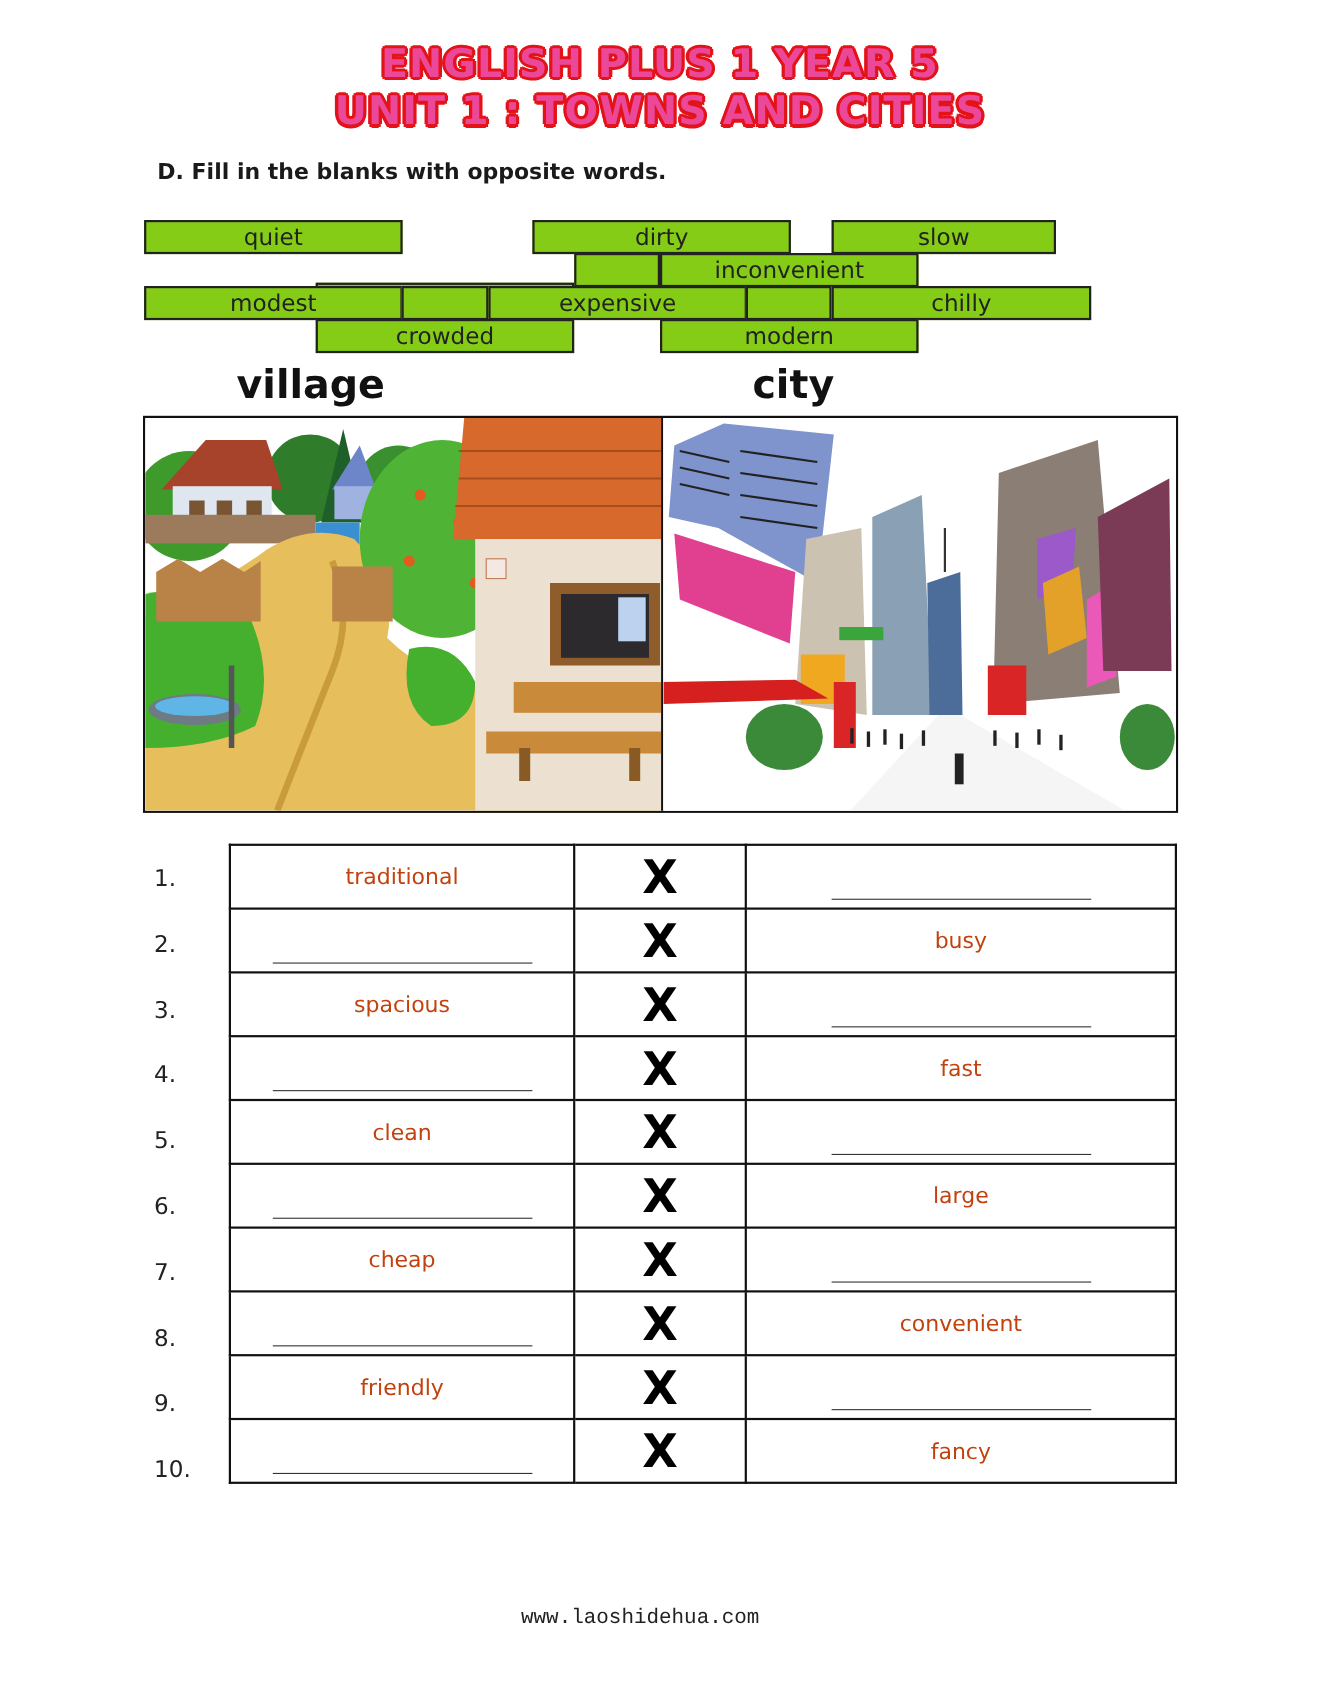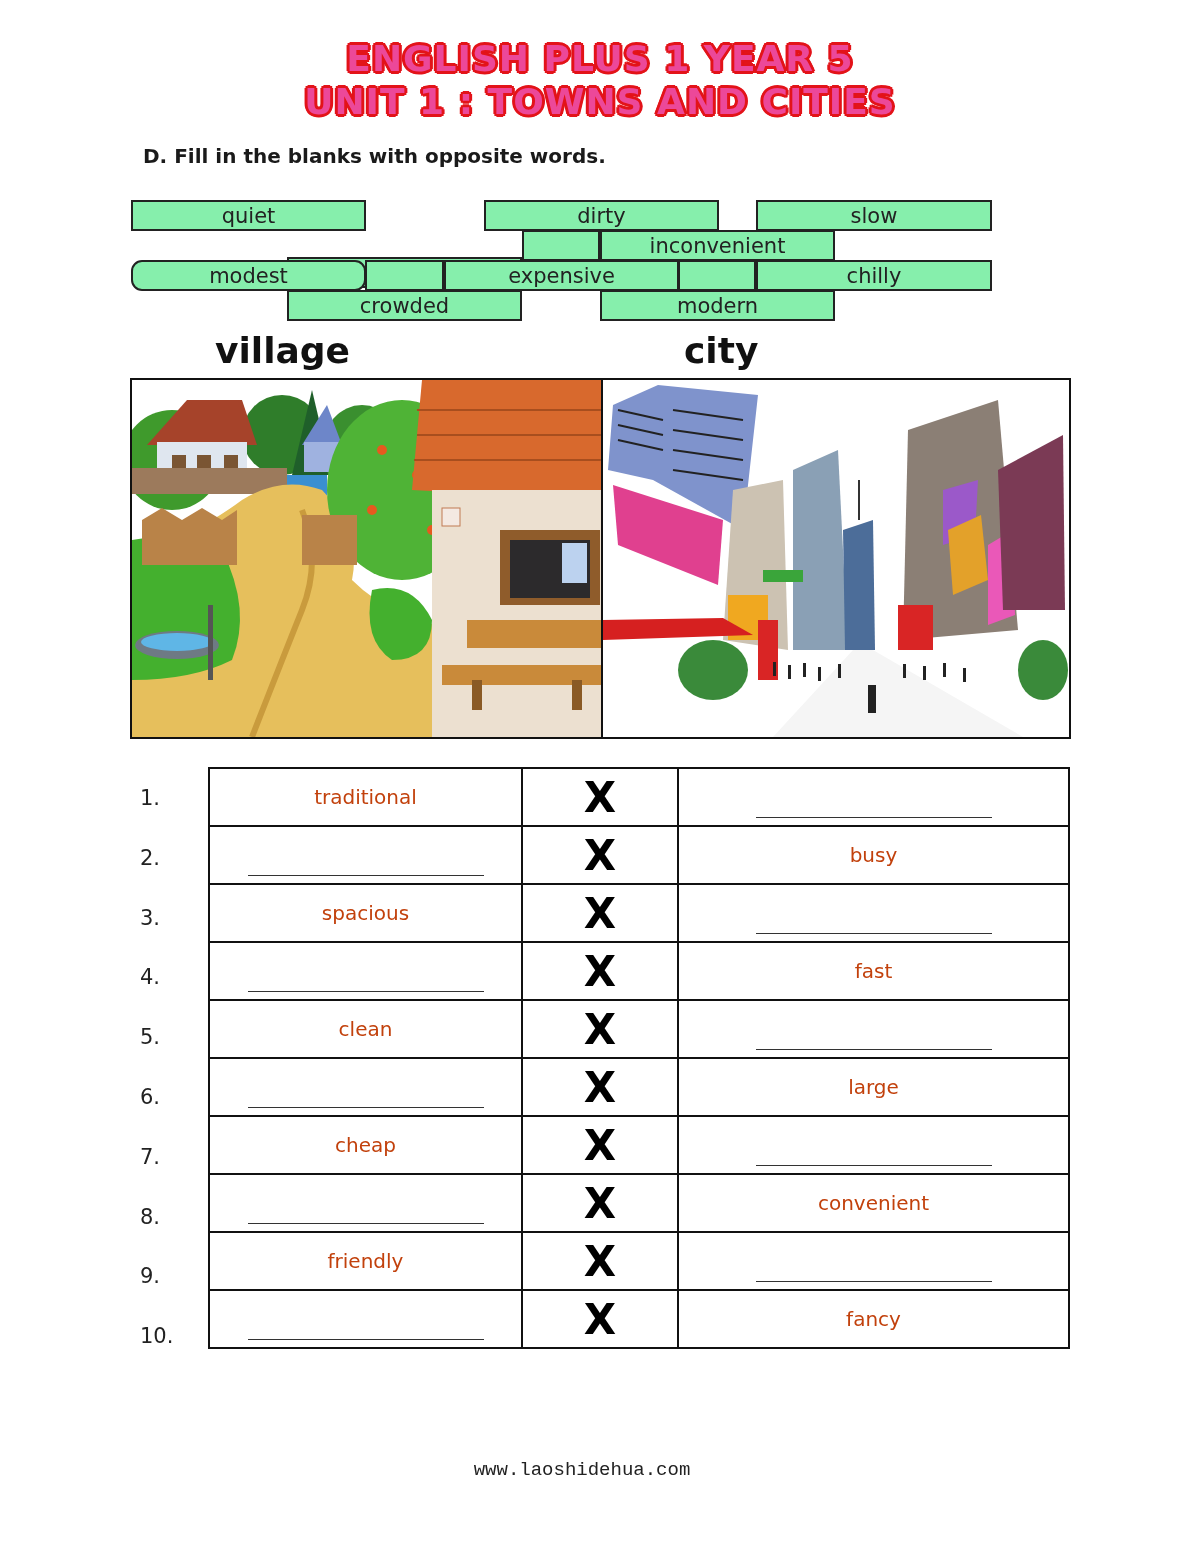--- a/index.html
+++ b/index.html
@@ -7,21 +7,21 @@
 
   .title { position: absolute; left: 0; width: 1200px; text-align: center; font-family: "DejaVu Sans", sans-serif; font-weight: bold; color: #ec4899; letter-spacing: 1px;
     -webkit-text-stroke: 3px #e3141a; paint-order: stroke fill;
     text-shadow: 0 0 2px #e3141a, 2px 2px 0 #e3141a, -2px -2px 0 #e3141a, 2px -2px 0 #e3141a, -2px 2px 0 #e3141a, 3px 0 0 #e3141a, -3px 0 0 #e3141a, 0 3px 0 #e3141a, 0 -3px 0 #e3141a; }
   .title.l1 { top: 38px; font-size: 36px; line-height: 42px; }
   .title.l2 { top: 80px; font-size: 36px; line-height: 44px; }
 
   .instruction { position: absolute; left: 143px; top: 144px; font-size: 20px; font-weight: bold; color: #1a1a1a; }
 
   .wordbank { position: absolute; left: 0; top: 0; }
-  .wb-box { position: absolute; box-sizing: border-box; border: 2px solid #222; height: 31px; display: flex; align-items: center; justify-content: center; font-size: 21px; color: #222; background: #86efac; line-height: 1; padding-top: 2px; }
+  .wb-box { position: absolute; box-sizing: border-box; border: 2px solid #222; height: 31px; display: flex; align-items: center; justify-content: center; font-size: 21px; color: #222; background: #84cc16; line-height: 1; padding-top: 2px; }
 
   .heading { position: absolute; top: 330px; font-size: 36px; font-weight: bold; color: #111; width: 300px; }
 
   .pictures { position: absolute; left: 130px; top: 378px; width: 941px; height: 361px; box-sizing: border-box; border: 2px solid #111; display: flex; }
   .pic { position: relative; height: 100%; overflow: hidden; }
   .pic.village { width: 469px; border-right: 2px solid #111; }
   .pic.city { flex: 1; background: #fff; }
 
   .numbers { position: absolute; left: 140px; }
   .num { position: absolute; left: 0; font-size: 21px; color: #222; }
@@ -39,25 +39,25 @@
 <body>
 
 <div class="title l1">ENGLISH  PLUS 1 YEAR 5</div>
 <div class="title l2">UNIT 1 : TOWNS AND CITIES</div>
 
 <div class="instruction">D. Fill in the blanks with opposite words.</div>
 
 <div class="wordbank" id="wordbank">
     <div class="wb-box" style="left: 131px; top: 200px; width: 235px;">quiet</div>
     <div class="wb-box" style="left: 444px; top: 200px; width: 235px; margin-left: 40px;">dirty</div>
-    <div class="wb-box" style="left: 756px; top: 200px; width: 236px;">slow</div>
+    <div class="wb-box" style="left: 756px; top: 200px; width: 204px;">slow</div>
     <div class="wb-box" style="left: 287px; top: 230px; width: 235px; margin-top: 27px;">simple</div>
     <div class="wb-box" style="left: 522px; top: 230px; width: 78px;"></div>
     <div class="wb-box" style="left: 600px; top: 230px; width: 235px;">inconvenient</div>
-    <div class="wb-box" style="left: 131px; top: 260px; width: 235px; border-radius: 11px;">modest</div>
+    <div class="wb-box" style="left: 131px; top: 260px; width: 235px;">modest</div>
     <div class="wb-box" style="left: 365px; top: 260px; width: 79px;"></div>
     <div class="wb-box" style="left: 444px; top: 260px; width: 235px;">expensive</div>
     <div class="wb-box" style="left: 678px; top: 260px; width: 78px;"></div>
     <div class="wb-box" style="left: 756px; top: 260px; width: 236px;">chilly</div>
     <div class="wb-box" style="left: 287px; top: 290px; width: 235px;">crowded</div>
     <div class="wb-box" style="left: 600px; top: 290px; width: 235px;">modern</div>
   </div>
 
 <div class="heading" style="left:215px;">village</div>
 <div class="heading" style="left:684px;">city</div>

